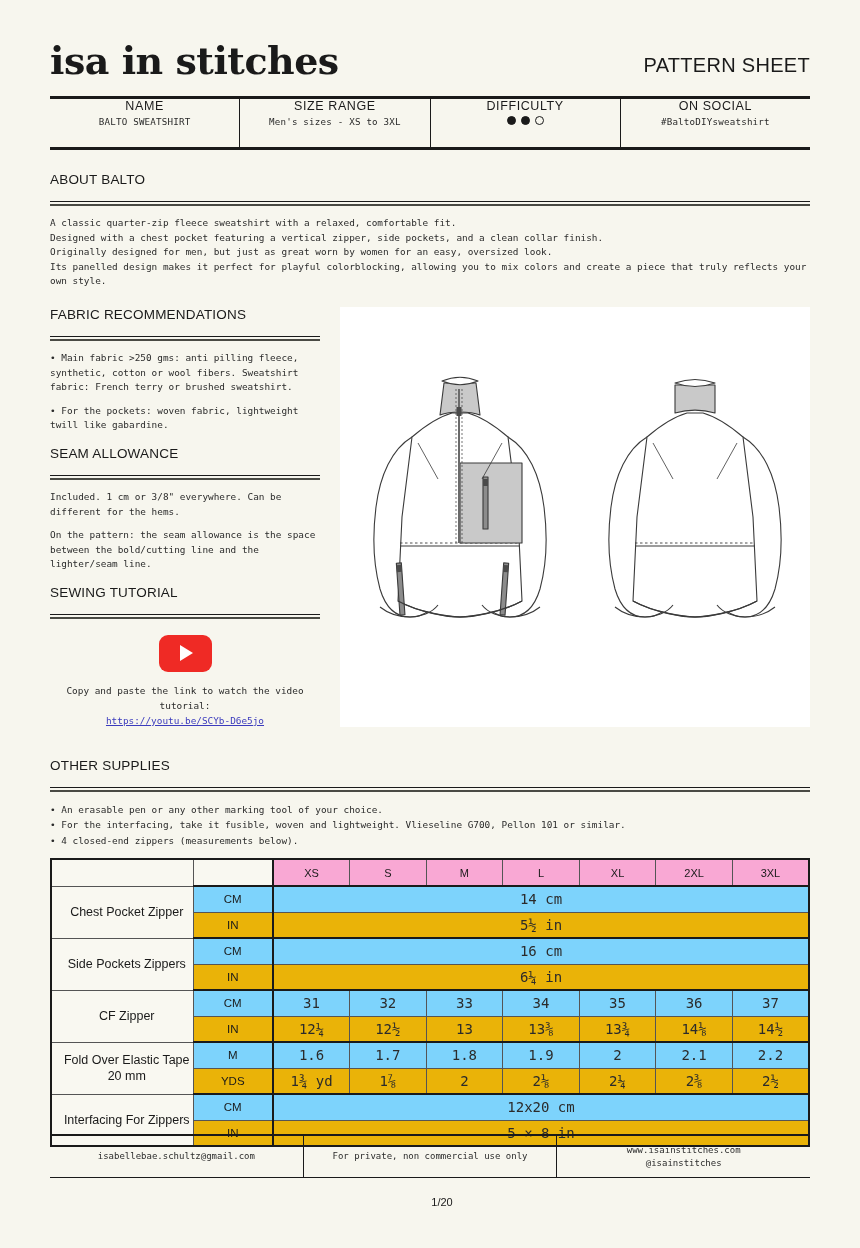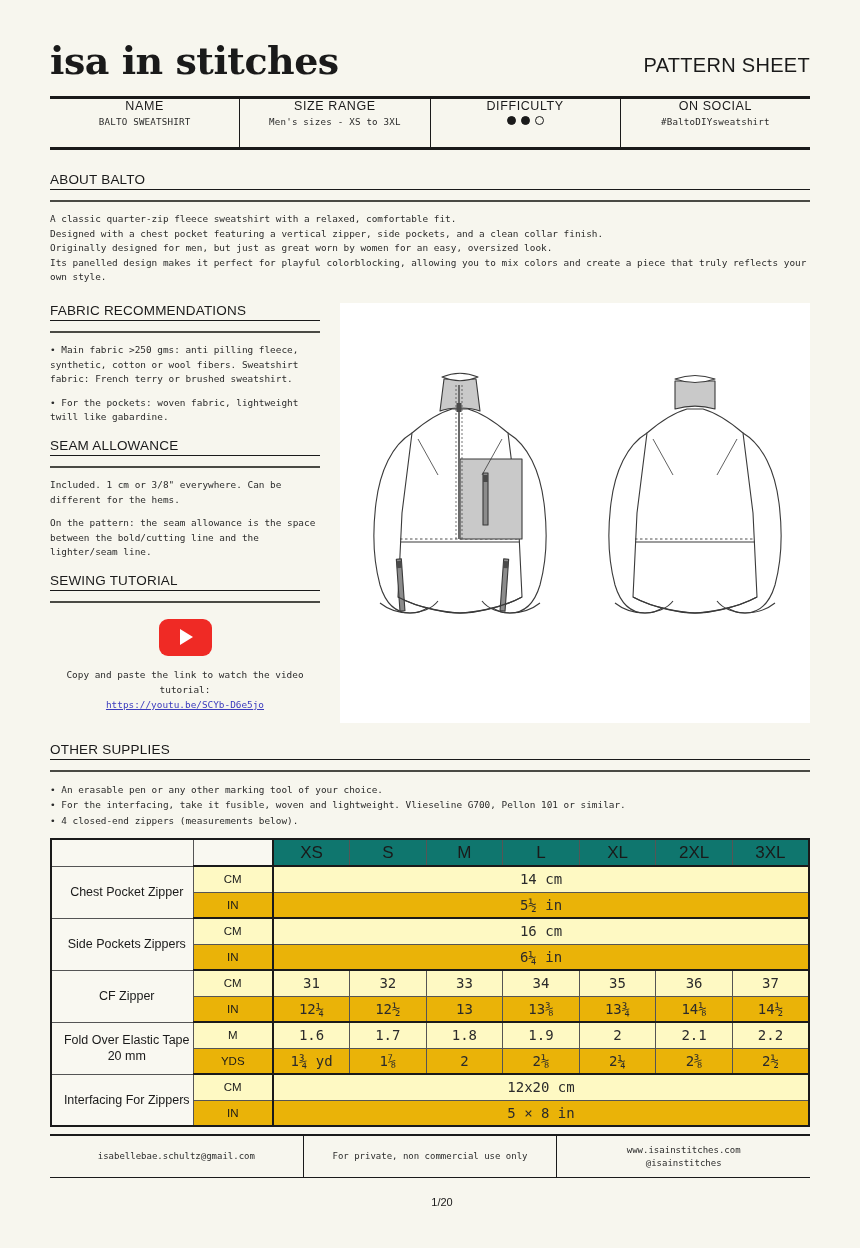--- a/index.html
+++ b/index.html
@@ -46,21 +46,21 @@
     font-family: "DejaVu Sans Mono", monospace;
     font-size: 9.2px; letter-spacing: .2px; color: #2a2a2a;
   }
   .dots { display: flex; gap: 5px; align-items: center; }
   .dot { width: 9px; height: 9px; border-radius: 50%; border: 1.3px solid #1a1a1a; }
   .dot.filled { background: #1a1a1a; }
 
   
   .sec-head {
     font-size: 13.5px; letter-spacing: .2px;
-    padding-bottom: 2px; margin-bottom: 10px;
+    padding-bottom: 14px; margin-bottom: 2px;
     border-bottom: 1.2px solid #1a1a1a;
   }
   .sec-rule { border-bottom: 2.5px solid #4a4a44; margin-bottom: 10px; }
 
   .mono {
     font-family: "DejaVu Sans Mono", monospace;
     font-size: 9.4px; line-height: 14.6px; color: #2b2b2b;
   }
 
   
@@ -115,39 +115,39 @@
   table.measure td, table.measure th {
     border: 1.1px solid #555;
     text-align: center; vertical-align: middle;
     font-weight: 400;
   }
   .c-label { width: 142px; }
   .c-unit  { width: 80px; }
   .c-size  { width: calc((100% - 222px) / 7); }
 
   .hdr-cell {
-    height: 27px; font-size: 17px;
+    height: 27px; font-size: 11px;
     font-family: "Liberation Sans", sans-serif;
-    background: #0f766e;
+    background: #f9a8d4;
     margin-top: 46px;
   }
   .hdr-blank { background: #f9f8f1; border-left: none; border-top: none; }
   .row-label {
     font-size: 12.5px; text-align: left; padding-left: 9px;
     background: #f9f8f1; line-height: 16px;
     border-top: 2.2px solid #1a1a1a;
   }
   .unit-cell, .val-cell { height: 26px; font-size: 11.5px; }
   .unit-cell { font-family: "Liberation Sans", sans-serif; }
   .val-cell {
     font-family: "DejaVu Sans Mono", monospace;
     font-size: 14px; color: #2b2b2b;
   }
   tr.shade .unit-cell, tr.shade .val-cell { background: #eab308; }
-  tr.light .unit-cell, tr.light .val-cell { background: #fef9c3; }
+  tr.light .unit-cell, tr.light .val-cell { background: #7dd3fc; }
   tr.topsep .unit-cell, tr.topsep .val-cell { border-top: 2.2px solid #1a1a1a; }
   .thick-left { border-left: 2.2px solid #1a1a1a !important; }
   .hdr-row th { border-bottom: 2.2px solid #1a1a1a; }
 
   
   .footer {
     position: absolute; left: 50px; right: 50px; bottom: 70px;
     border-top: 2.4px solid #1a1a1a; border-bottom: 1.2px solid #1a1a1a;
     display: flex; height: 44px;
   }

